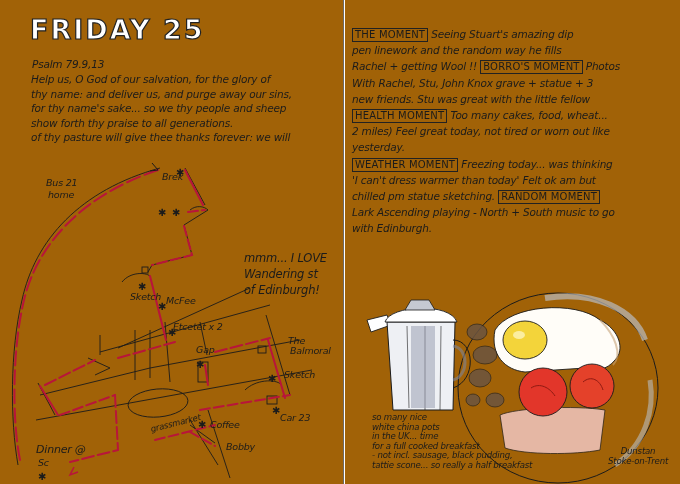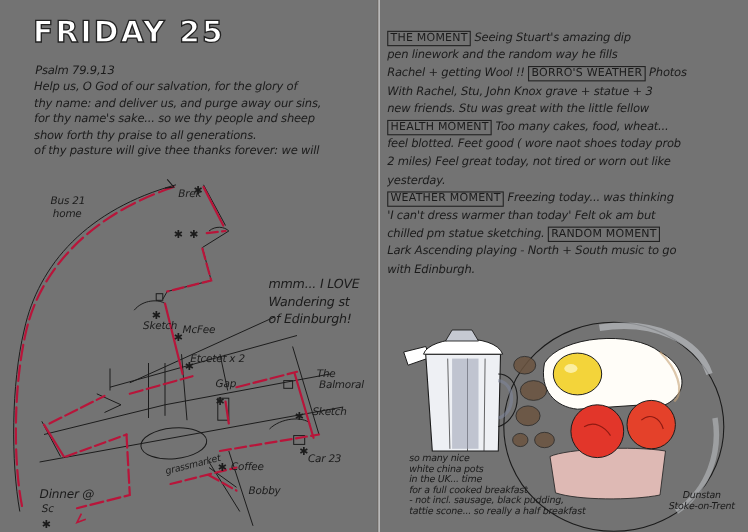--- a/index.html
+++ b/index.html
@@ -1,18 +1,18 @@
 <!DOCTYPE html>
 <html><head>
 <meta charset="utf-8">
 <style>
   html, body { margin: 0; padding: 0; background: #ffffff; }
   body { width: 680px; height: 484px; overflow: hidden; position: relative;
          font-family: "DejaVu Sans", sans-serif; color: #1b1b1b; }
-  .page { position: absolute; top: 0; height: 484px; background: #737373; }
+  .page { position: absolute; top: 0; height: 484px; background: #a16207; }
   .page-left { left: 0; width: 344px; }
   .page-right { left: 345px; width: 335px; }
   .gutter { position: absolute; left: 343px; top: 0; width: 1px; height: 484px; background: #6e6a66; }
 
   .hand { font-family: "DejaVu Sans", sans-serif; font-style: italic; letter-spacing: -0.2px; }
 
   .title { position: absolute; left: 30px; top: 14px; font-family: "DejaVu Sans", sans-serif;
            font-size: 27px; font-weight: bold; color: #fff; letter-spacing: 2px;
            -webkit-text-stroke: 1.2px #222; }
 
@@ -126,25 +126,24 @@
   </div>
 </div>
 
 <div class="gutter"></div>
 
 <div class="page page-right"></div>
 
 <div class="journal hand">
   <div class="line"><span class="tag">THE MOMENT</span><span> Seeing Stuart's amazing dip</span></div>
   <div class="line">pen linework and the random way he fills</div>
-  <div class="line"><span>Rachel + getting Wool !! </span><span class="tag">BORRO'S WEATHER</span><span> Photos</span></div>
+  <div class="line"><span>Rachel + getting Wool !! </span><span class="tag">BORRO'S MOMENT</span><span> Photos</span></div>
   <div class="line">With Rachel, Stu, John Knox grave + statue + 3</div>
   <div class="line">new friends. Stu was great with the little fellow</div>
   <div class="line"><span class="tag">HEALTH MOMENT</span><span> Too many cakes, food, wheat...</span></div>
-  <div class="line">feel blotted. Feet good ( wore naot shoes today prob</div>
   <div class="line">2 miles) Feel great today, not tired or worn out like</div>
   <div class="line">yesterday.</div>
   <div class="line"><span class="tag">WEATHER MOMENT</span><span> Freezing today... was thinking</span></div>
   <div class="line">'I can't dress warmer than today' Felt ok am but</div>
   <div class="line"><span>chilled pm statue sketching. </span><span class="tag">RANDOM MOMENT</span></div>
   <div class="line">Lark Ascending playing - North + South music to go</div>
   <div class="line">with Edinburgh.</div>
 </div>
 
 <svg class="sketch" viewBox="0 0 335 224" width="335" height="224">

